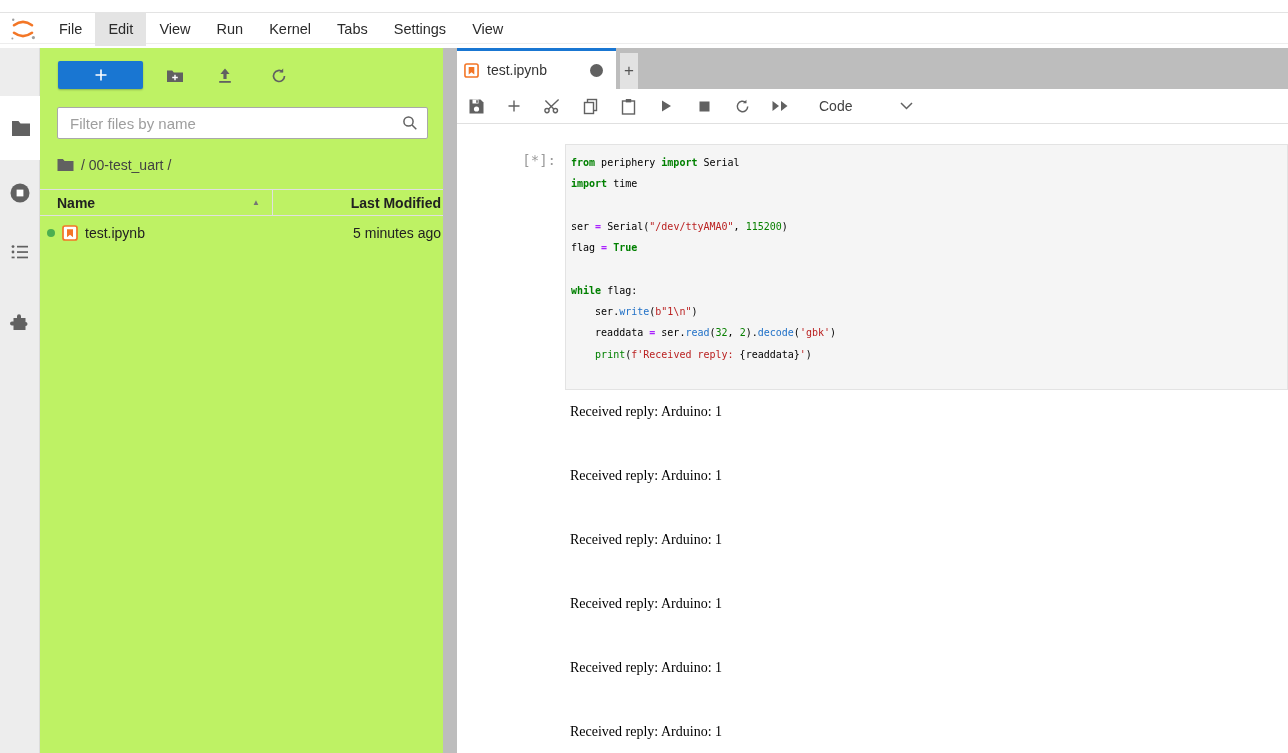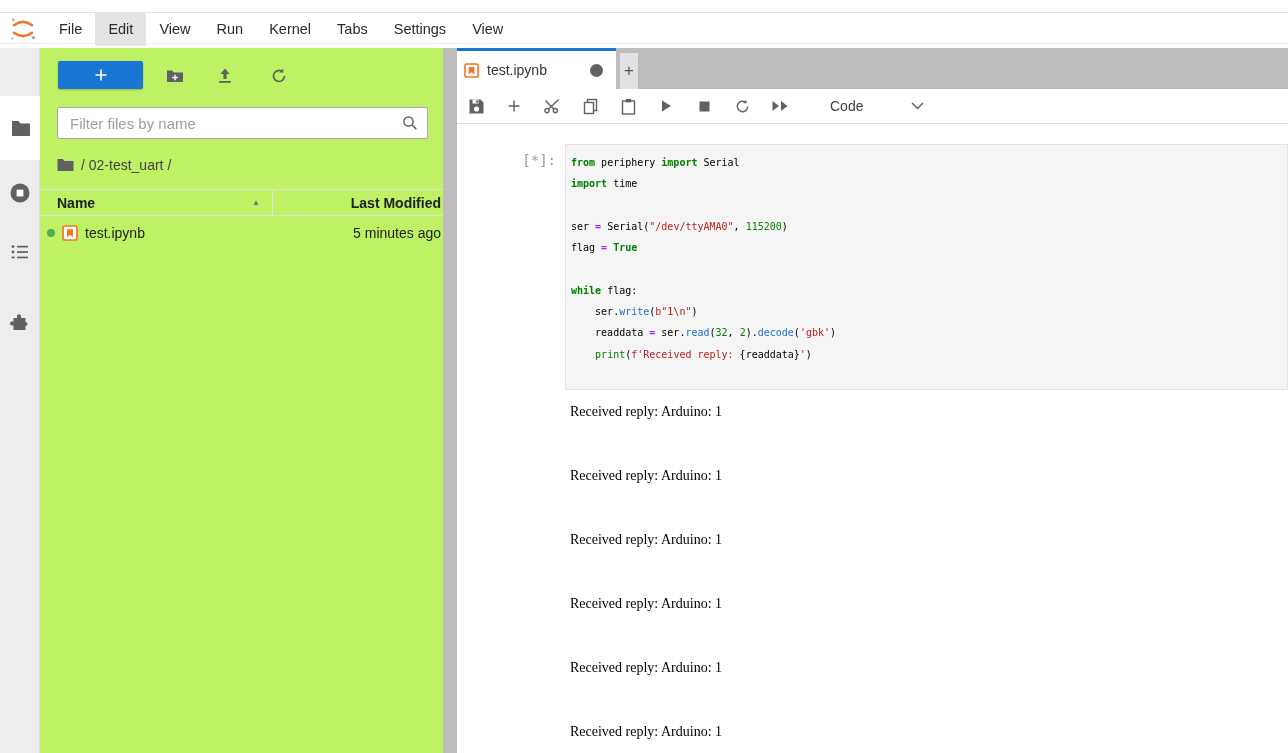--- a/index.html
+++ b/index.html
@@ -68,21 +68,21 @@
   #tab-label { font-size:14px; color:#333; margin-left:8px; }
   #tab-dirty { width:13px; height:13px; border-radius:50%; background:#616161; margin-left:auto; margin-right:7px; }
   #tab-add { position:absolute; left:163px; top:5px; width:18px; height:36px; background:#e2e2e2;
              border:none; font-size:17px; color:#555; display:flex; align-items:center;
              justify-content:center; cursor:pointer; }
 
   #nb-toolbar { position:absolute; left:0; top:41px; width:831px; height:35px; background:#fff;
                 border-bottom:1px solid #e0e0e0; display:flex; align-items:center; padding-left:0; }
   .tb-btn { width:38px; height:34px; background:none; border:none; display:flex;
             align-items:center; justify-content:center; color:#616161; cursor:pointer; }
-  #tb-mode { margin-left:31px; font-size:14px; color:#424242; display:flex; align-items:center; cursor:pointer; }
+  #tb-mode { margin-left:20px; font-size:14px; color:#424242; display:flex; align-items:center; cursor:pointer; }
   #tb-mode svg { margin-left:48px; }
 
   #nb-content { position:absolute; left:0; top:76px; width:831px; height:629px; background:#fff; }
   #cell-row { display:flex; margin-top:20px; }
   #cell-prompt { width:108px; text-align:right; padding-right:9px; padding-top:8px;
                  font-family:"DejaVu Sans Mono","Liberation Mono",monospace;
                  font-size:14px; color:#9a9a9a; }
   #cell-editor { flex:1; background:#f5f5f5; border:1px solid #e3e3e3;
                  padding:7px 4px 24px 5px; cursor:text; }
   .code-line { font-family:"DejaVu Sans Mono","Liberation Mono",monospace;
@@ -199,21 +199,21 @@
         </svg>
       </span>
     </div>
 
     <div id="fb-crumbs">
       <span>
         <svg width="17" height="14" viewBox="0 0 17 14">
             <path d="M0.5 1h5.4l1.7 2H16.5v10H0.5z" fill="#616161"></path>
           </svg>
       </span>
-      <span>/ 02-test_uart /</span>
+      <span>/ 00-test_uart /</span>
     </div>
 
     <div id="fb-header">
       <div id="fb-col-name">
         <span>Name</span>
         <span id="fb-sort">▲</span>
       </div>
       <div id="fb-col-mod">Last Modified</div>
     </div>
 

